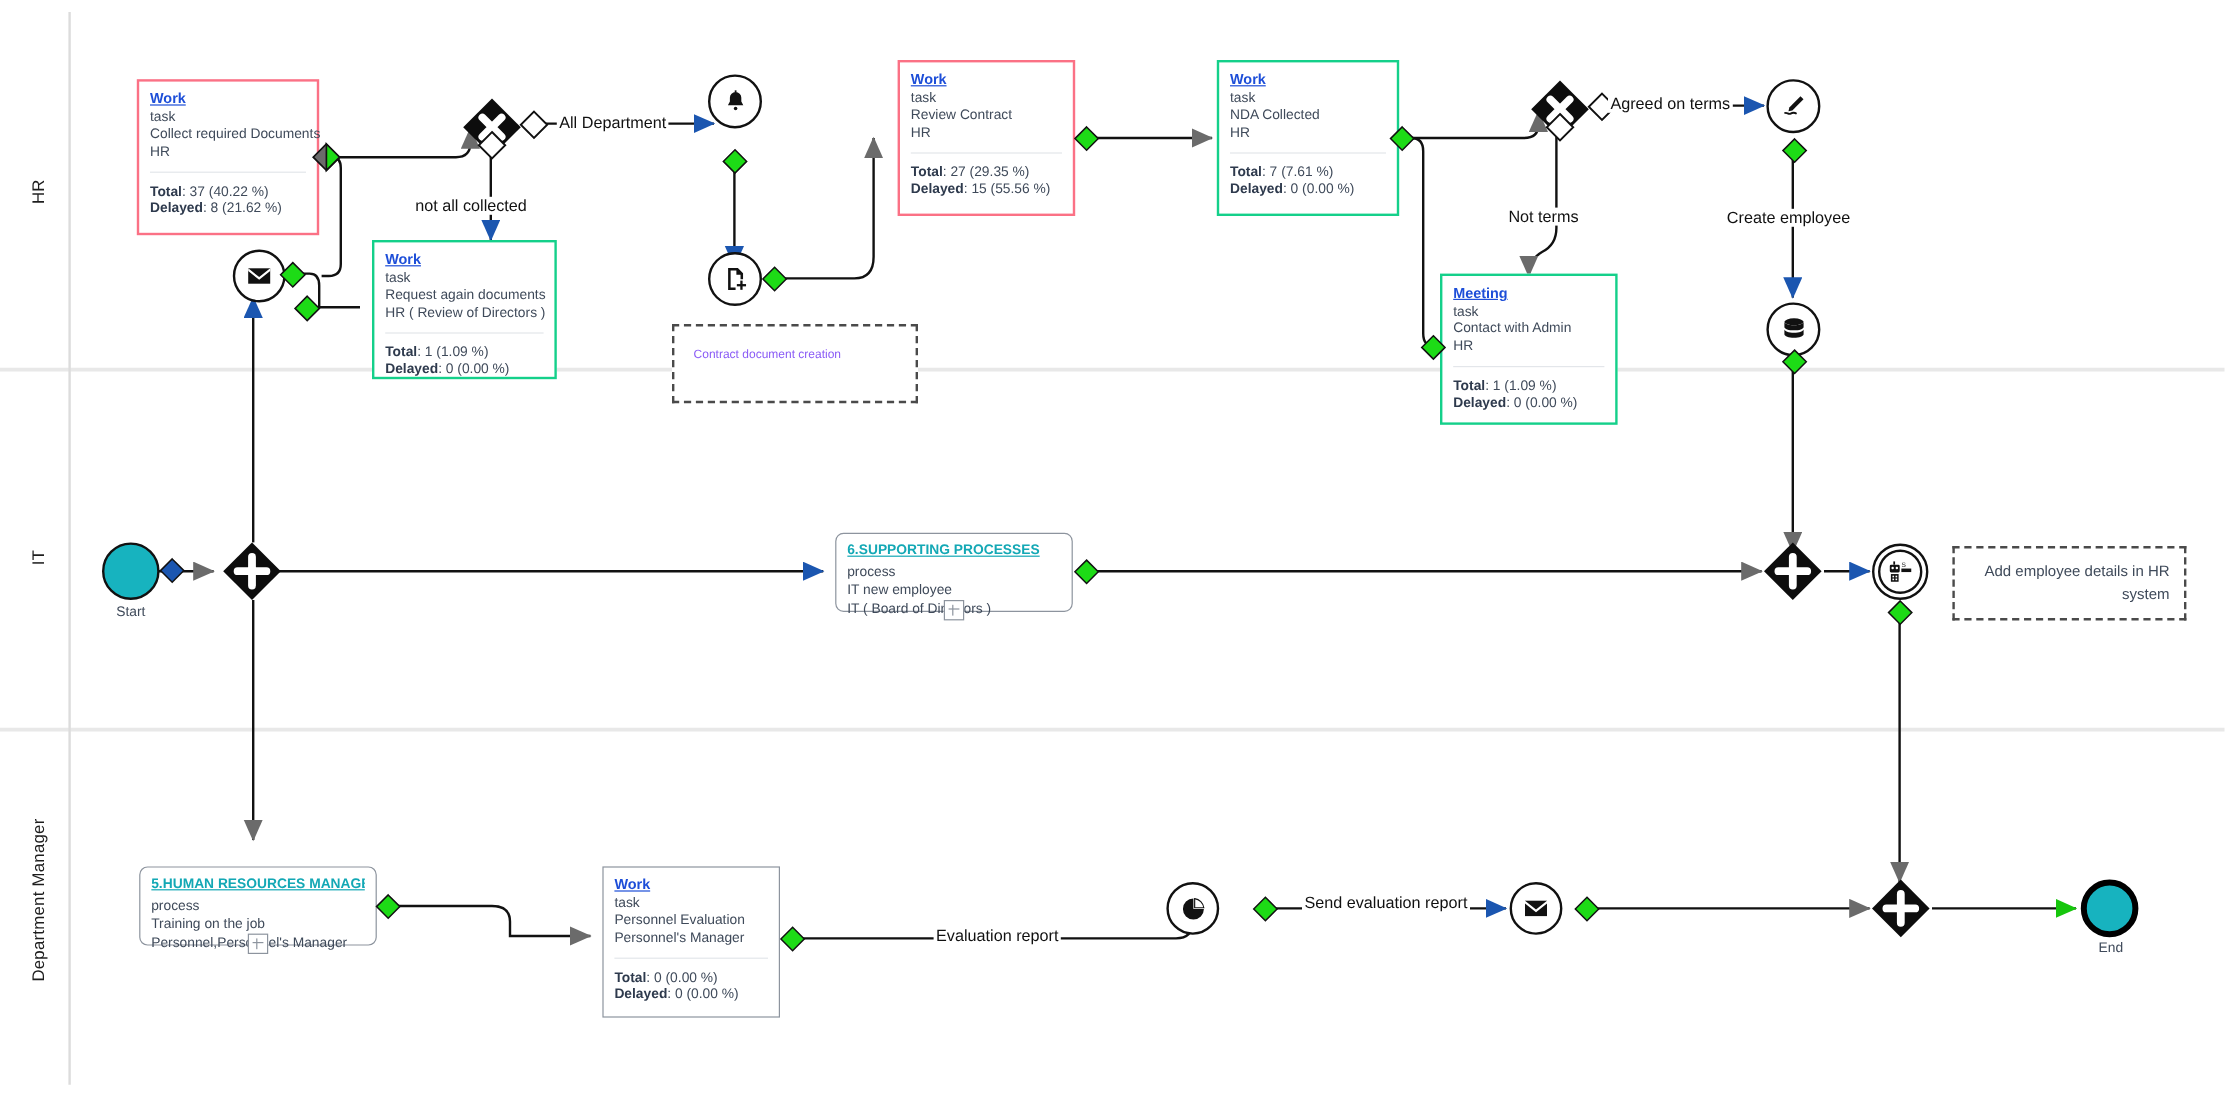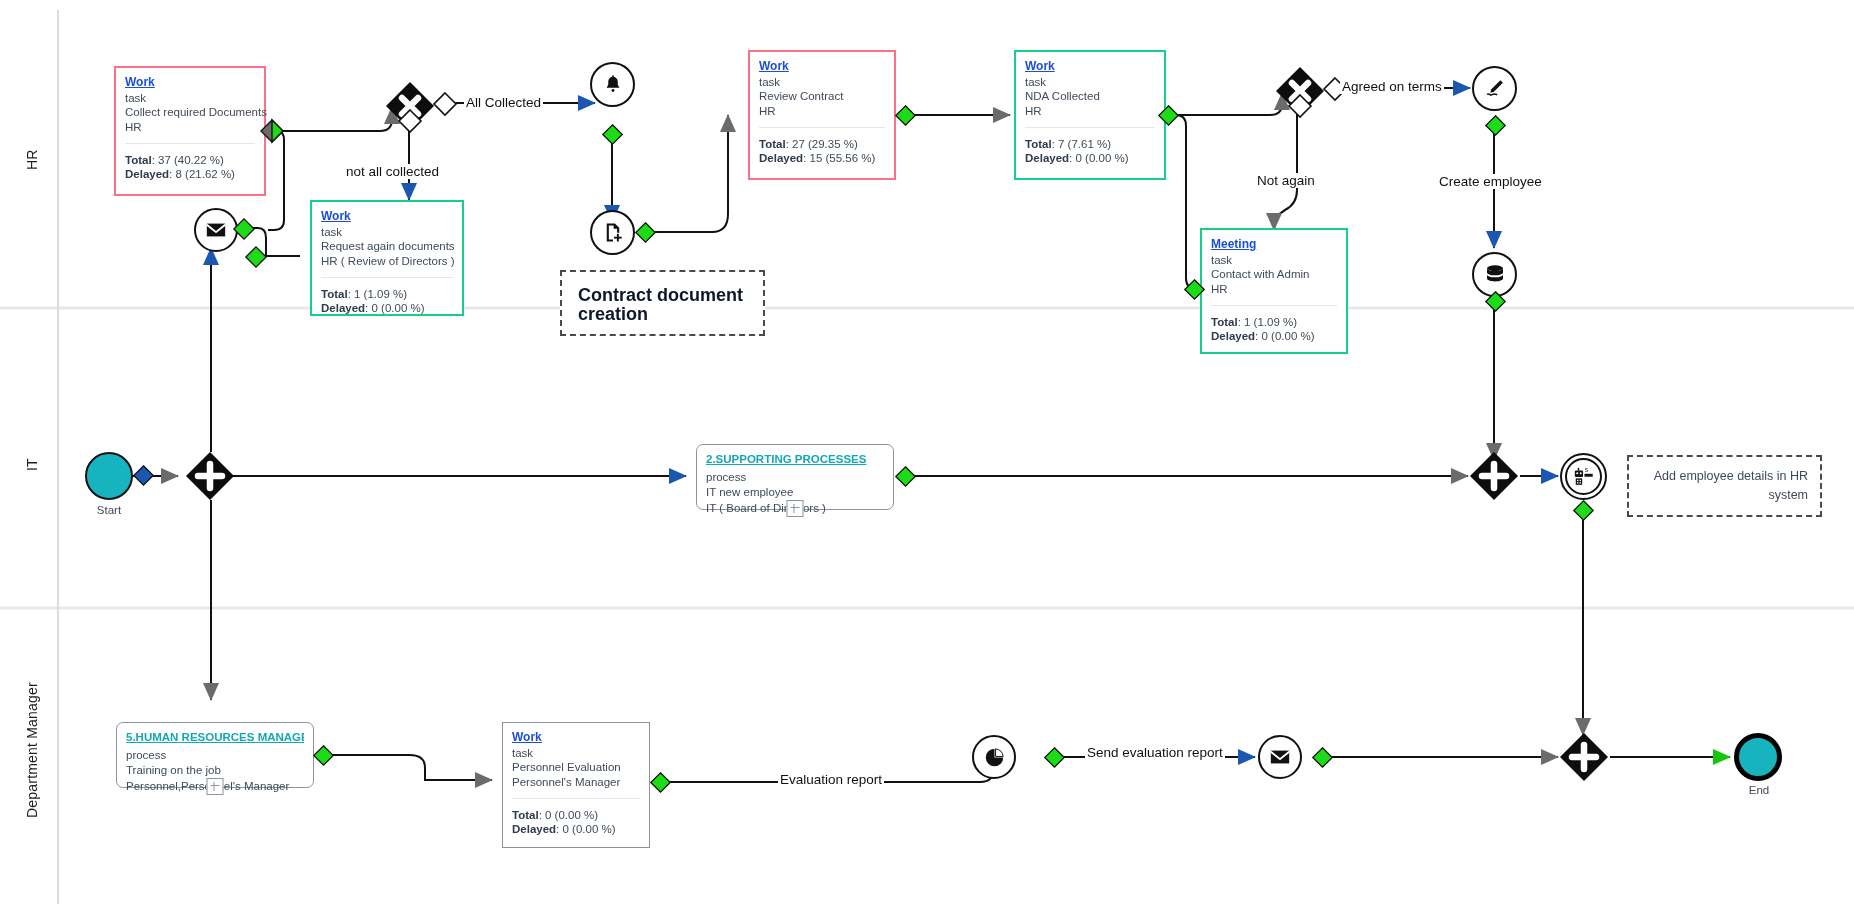--- a/index.html
+++ b/index.html
@@ -73,21 +73,21 @@
   }
   .expand:before{left:3px;right:3px;top:6px;height:1.1px;}
   .expand:after{top:3px;bottom:3px;left:6px;width:1.1px;}
 
   
   .annot{
     position:absolute;box-sizing:border-box;
     border:2px dashed #4a4a4a;background:#fff;
   }
   .annot .atext{
-    color:#0f172a;font-weight:bold;font-size:18px;line-height:19px;
+    color:#8b5cf6;font-weight:normal;font-size:10px;line-height:19px;
     padding:14px 16px;display:block;
   }
   .annot.plain .atext{color:#3f4a5a;font-weight:normal;font-size:12.5px;}
 
   
   .flow-label{
     position:absolute;font-size:13.5px;color:#111;white-space:nowrap;
     background:#fff;padding:0 2px;
   }
   .node-label{
@@ -253,21 +253,21 @@
 
   <div class="annot" style="left:560px;top:270px;width:205px;height:66px;">
     <span class="atext">Contract document creation</span>
   </div>
 
   <div class="annot plain" style="left:1627px;top:455px;width:195px;height:62px;display:flex;align-items:center;">
     <span class="atext" style="padding:0 12px;text-align:right;">Add employee details in HR system</span>
   </div>
 
   <div class="pcard" style="left:696px;top:444px;width:198px;height:66px;">
-    <span class="card-title">2.SUPPORTING PROCESSES</span>
+    <span class="card-title">6.SUPPORTING PROCESSES</span>
     <span class="ln">process</span>
     <span class="ln">IT new employee</span>
     <span class="ln">IT ( Board of Directors )</span>
     <span class="expand"></span>
   </div>
 
   <div class="pcard" style="left:116px;top:722px;width:198px;height:66px;">
     <span class="card-title">5.HUMAN RESOURCES MANAGE…</span>
     <span class="ln">process</span>
     <span class="ln">Training on the job</span>
@@ -495,21 +495,21 @@
     <svg width="23" height="23" viewBox="0 0 26 26">
         <polygon points="13,2 24,13 13,24 2,13" fill="#1ddb16" stroke="#111" stroke-width="1.4"></polygon>
       </svg>
   </div>
   <div class="dot" style="left:1311px;top:746px;">
     <svg width="23" height="23" viewBox="0 0 26 26">
         <polygon points="13,2 24,13 13,24 2,13" fill="#1ddb16" stroke="#111" stroke-width="1.4"></polygon>
       </svg>
   </div>
 
-  <div class="flow-label" style="left:464px;top:95px;">All Collected</div>
+  <div class="flow-label" style="left:464px;top:95px;">All Department</div>
   <div class="flow-label" style="left:344px;top:164px;">not all collected</div>
   <div class="flow-label" style="left:1340px;top:79px;">Agreed on terms</div>
-  <div class="flow-label" style="left:1255px;top:173px;">Not again</div>
+  <div class="flow-label" style="left:1255px;top:173px;">Not terms</div>
   <div class="flow-label" style="left:1437px;top:174px;text-align:right;">Create employee</div>
   <div class="flow-label" style="left:778px;top:772px;">Evaluation report</div>
   <div class="flow-label" style="left:1085px;top:745px;">Send evaluation report</div>
 
 </div>
 
 </body></html>

